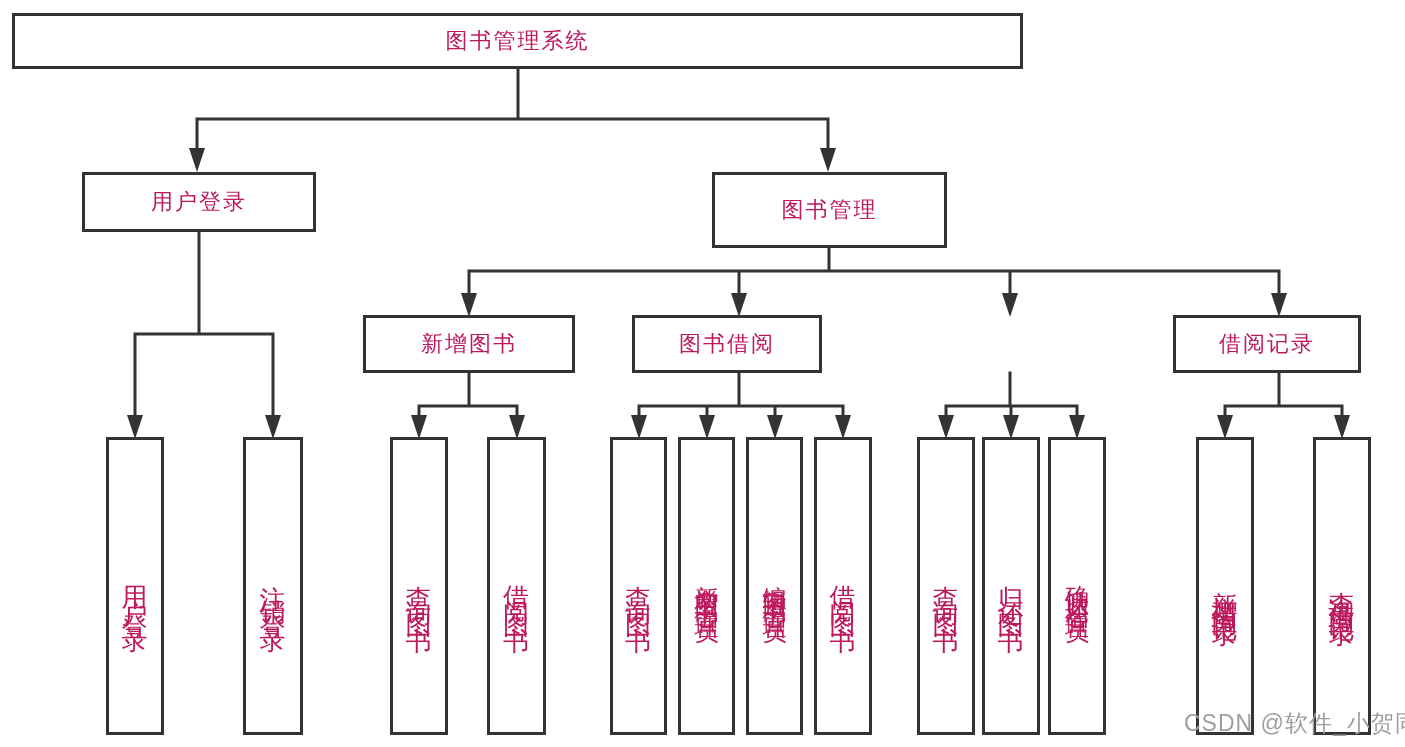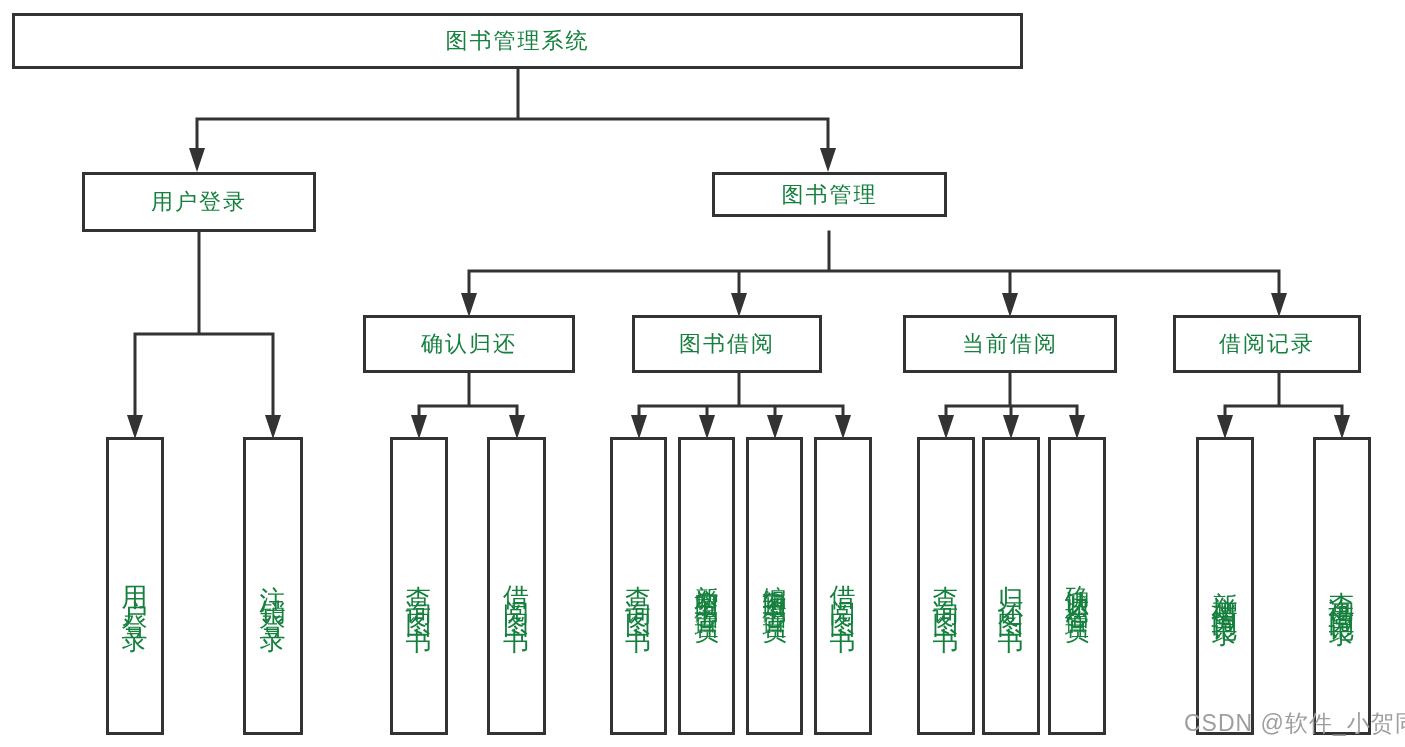--- a/index.html
+++ b/index.html
@@ -11,21 +11,21 @@
     overflow:hidden;
   }
   .node{
     position:absolute;
     box-sizing:border-box;
     border:3px solid #333333;
     background:#ffffff;
     display:flex;
     align-items:center;
     justify-content:center;
-    color:#15803d;
+    color:#be185d;
     text-align:left;
     z-index:2;
   }
   .h{font-size:22px;letter-spacing:2px;white-space:nowrap;}
   .v{writing-mode:vertical-rl;text-orientation:mixed;line-height:1;}
   .v4{font-size:26px;letter-spacing:14px;padding-top:14px;}
   .v6{font-size:26px;letter-spacing:6px;padding-top:6px;}
   .v9{font-size:24px;letter-spacing:5px;padding-top:5px;}
   svg.wires{position:absolute;left:0;top:0;z-index:1;pointer-events:none;}
   .watermark{
@@ -75,25 +75,24 @@
       <polygon points="1003,415 1019,415 1011,439"></polygon>
       <polygon points="1069,415 1085,415 1077,439"></polygon>
       <polygon points="1217,415 1233,415 1225,439"></polygon>
       <polygon points="1334,415 1350,415 1342,439"></polygon>
     </g>
   </svg>
 
   <div class="node h" style="left:12px;top:13px;width:1011px;height:56px">图书管理系统</div>
 
   <div class="node h" style="left:82px;top:172px;width:234px;height:60px">用户登录</div>
-  <div class="node h" style="left:712px;top:172px;width:235px;height:45px">图书管理</div>
+  <div class="node h" style="left:712px;top:172px;width:235px;height:76px">图书管理</div>
 
-  <div class="node h" style="left:363px;top:315px;width:212px;height:58px">确认归还</div>
+  <div class="node h" style="left:363px;top:315px;width:212px;height:58px">新增图书</div>
   <div class="node h" style="left:632px;top:315px;width:190px;height:58px">图书借阅</div>
-  <div class="node h" style="left:903px;top:315px;width:214px;height:58px">当前借阅</div>
   <div class="node h" style="left:1173px;top:315px;width:188px;height:58px">借阅记录</div>
 
   <div class="node v v4" style="left:106px;top:437px;width:58px;height:298px">用户登录</div>
   <div class="node v v4" style="left:243px;top:437px;width:60px;height:298px">注销登录</div>
 
   <div class="node v v4" style="left:390px;top:437px;width:58px;height:298px">查询图书</div>
   <div class="node v v4" style="left:487px;top:437px;width:59px;height:298px">借阅图书</div>
 
   <div class="node v v4" style="left:610px;top:437px;width:57px;height:298px">查询图书</div>
   <div class="node v v9" style="left:678px;top:437px;width:57px;height:298px">新增图书（管理员）</div>

